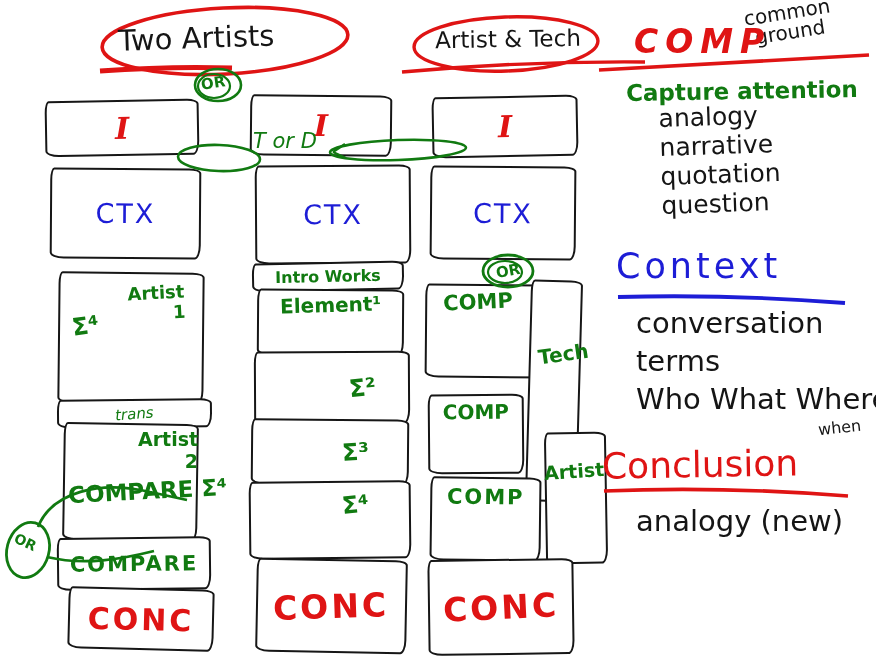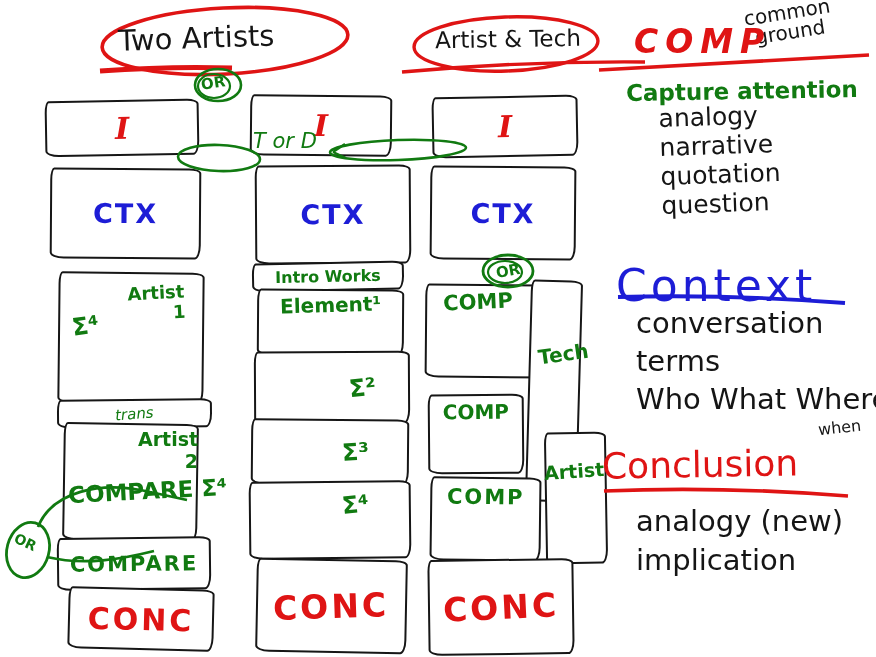--- a/index.html
+++ b/index.html
@@ -37,21 +37,21 @@
   #b-c3-i   {left:432px;top:96px;width:142px;height:57px;transform:rotate(-1.1deg);}
   #b-c3-ctx {left:430px;top:166px;width:142px;height:90px;transform:rotate(.5deg);}
   #b-c3-cp1 {left:425px;top:284px;width:122px;height:90px;transform:rotate(.5deg);}
   #b-c3-tech{left:528px;top:280px;width:48px;height:218px;transform:rotate(1.6deg);}
   #b-c3-cp2 {left:428px;top:394px;width:92px;height:76px;transform:rotate(-.5deg);}
   #b-c3-cp3 {left:430px;top:477px;width:107px;height:80px;transform:rotate(.7deg);}
   #b-c3-art {left:545px;top:432px;width:58px;height:128px;transform:rotate(-1deg);}
   #b-c3-conc{left:428px;top:559px;width:142px;height:92px;transform:rotate(-.8deg);}
 
   .i-lbl   {font-size:30px;}
-  .ctx-lbl {font-size:27px;font-weight:bold;letter-spacing:2px;}
+  .ctx-lbl {font-size:27px;font-weight:normal;letter-spacing:2px;}
   .conc-lbl{font-size:30px;font-weight:bold;letter-spacing:3px;}
   .g-lbl   {font-size:19px;font-weight:bold;}
   
   #t-two    {left:118px;top:20px;width:220px;font-size:29px;transform:rotate(-2deg);z-index:6;}
   #t-atech  {left:428px;top:26px;width:160px;font-size:23px;transform:rotate(-1deg);z-index:6;text-align:center;}
   #t-or-top {left:201px;top:74px;font-size:15px;font-weight:bold;transform:rotate(-8deg);}
   #t-tord   {left:253px;top:129px;font-size:21px;font-style:italic;}
   #t-or-mid {left:496px;top:262px;font-size:15px;font-weight:bold;transform:rotate(-10deg);}
   #t-or-left{left:14px;top:534px;font-size:14px;font-weight:bold;transform:rotate(25deg);}
   
@@ -59,21 +59,21 @@
   #t-art1   {left:128px;top:283px;font-size:18px;font-weight:bold;transform:rotate(-3deg);text-align:right;line-height:20px;}
   #t-art2   {left:138px;top:428px;font-size:19px;font-weight:bold;text-align:right;line-height:22px;}
   #t-cmpsig {left:68px; top:478px;font-size:23px;font-weight:bold;transform:rotate(-3deg);}
   #t-tech   {left:538px;top:342px;font-size:20px;font-weight:bold;transform:rotate(-8deg);}
   #t-artist3{left:544px;top:460px;font-size:19px;font-weight:bold;transform:rotate(-4deg);}
   
   #n-common {left:745px;top:2px; font-size:20px;line-height:20px;transform:rotate(-9deg);text-align:center;}
   #n-intro  {left:634px;top:22px;font-size:33px;font-weight:bold;letter-spacing:7px;font-style:italic;}
   #n-capture{left:626px;top:78px;font-size:23px;font-weight:bold;transform:rotate(-1deg);}
   #n-iitems {left:660px;top:102px;font-size:25px;line-height:29px;transform:rotate(-2deg);}
-  #n-ctxt   {left:616px;top:260px;font-size:44px;letter-spacing:4px;}
+  #n-ctxt   {left:616px;top:246px;font-size:35px;letter-spacing:4px;}
   #n-citems {left:636px;top:304px;font-size:29px;line-height:38px;}
   #n-when   {left:818px;top:418px;font-size:16px;transform:rotate(-6deg);}
   #n-conclt {left:602px;top:444px;font-size:36px;transform:rotate(-1deg);}
   #n-concit {left:636px;top:502px;font-size:29px;line-height:39px;}
 </style>
 </head>
 <body>
 
 <svg id="strokes" class="layer" viewBox="0 0 876 657" xmlns="http://www.w3.org/2000/svg">
 
@@ -203,14 +203,13 @@
 <div class="lbl blue" id="n-ctxt">Context</div>
 <div class="lbl black" id="n-citems">
   <div>conversation</div>
   <div>terms</div>
   <div>Who What Where</div>
 </div>
 <div class="lbl black" id="n-when">when</div>
 <div class="lbl red" id="n-conclt">Conclusion</div>
 <div class="lbl black" id="n-concit">
   <div>analogy (new)</div>
-  <div>implication</div>
 </div>
 
 </body></html>

